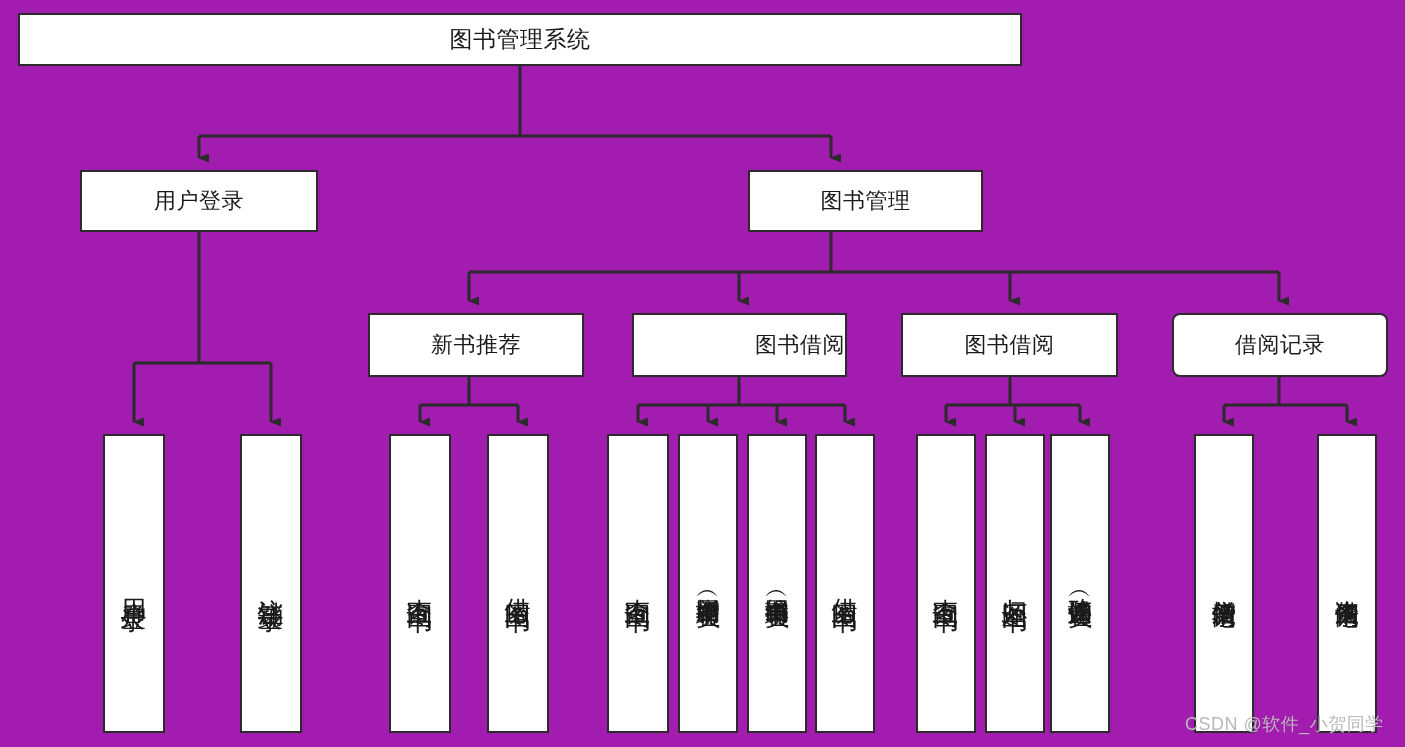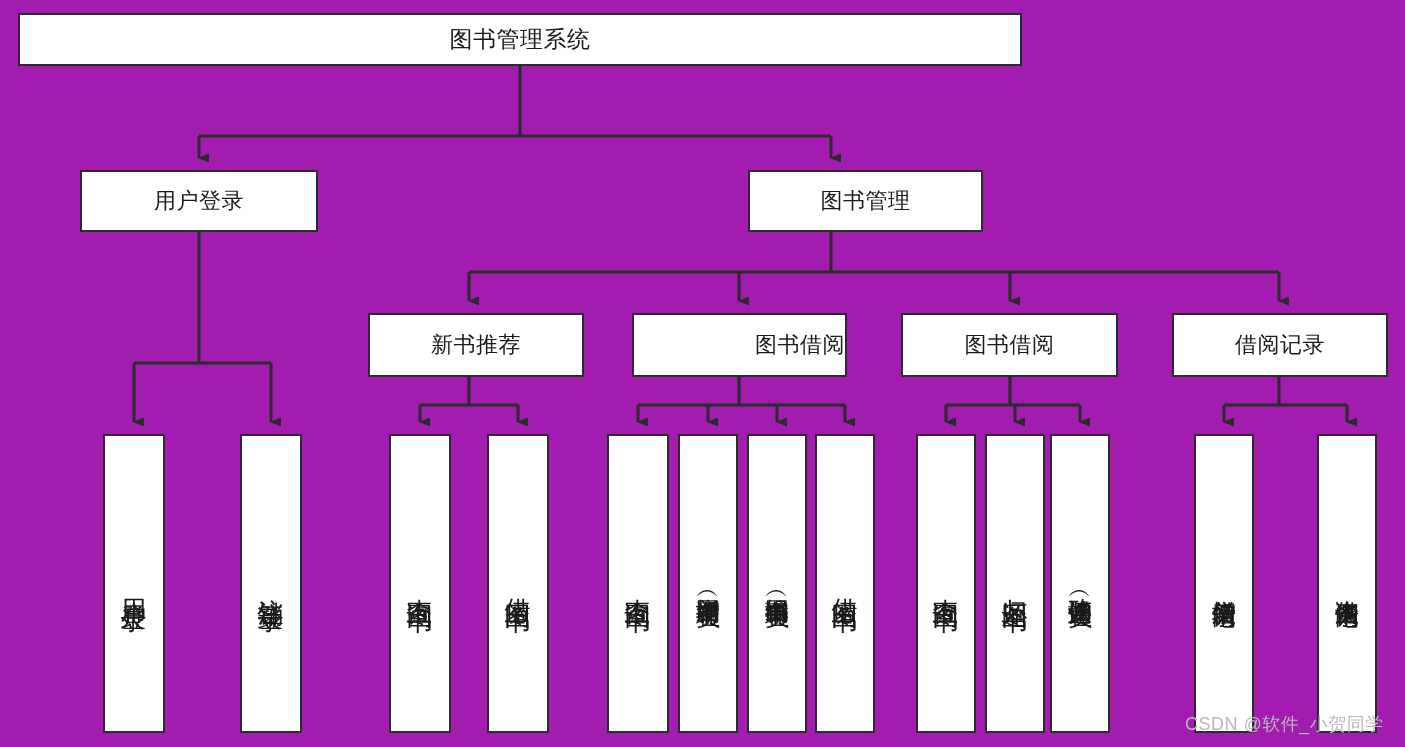--- a/index.html
+++ b/index.html
@@ -146,21 +146,21 @@
   </div>
 
   <div class="node horizontal" style="left:632px; top:313px; width:215px; height:64px;justify-content:flex-end;">
     <span class="label">图书借阅</span>
   </div>
 
   <div class="node horizontal" style="left:901px; top:313px; width:217px; height:64px;">
     <span class="label">图书借阅</span>
   </div>
 
-  <div class="node horizontal" style="left:1172px; top:313px; width:216px; height:64px;">
+  <div class="node horizontal" style="left:1172px; top:313px; width:216px; height:64px;border-radius:8px;">
     <span class="label">借阅记录</span>
   </div>
 
   <div class="node vertical" style="left:103px; top:434px; width:62px; height:299px;">
     <span class="label">用户登录</span>
   </div>
 
   <div class="node vertical" style="left:240px; top:434px; width:62px; height:299px;">
     <span class="label">注销登录</span>
   </div>

